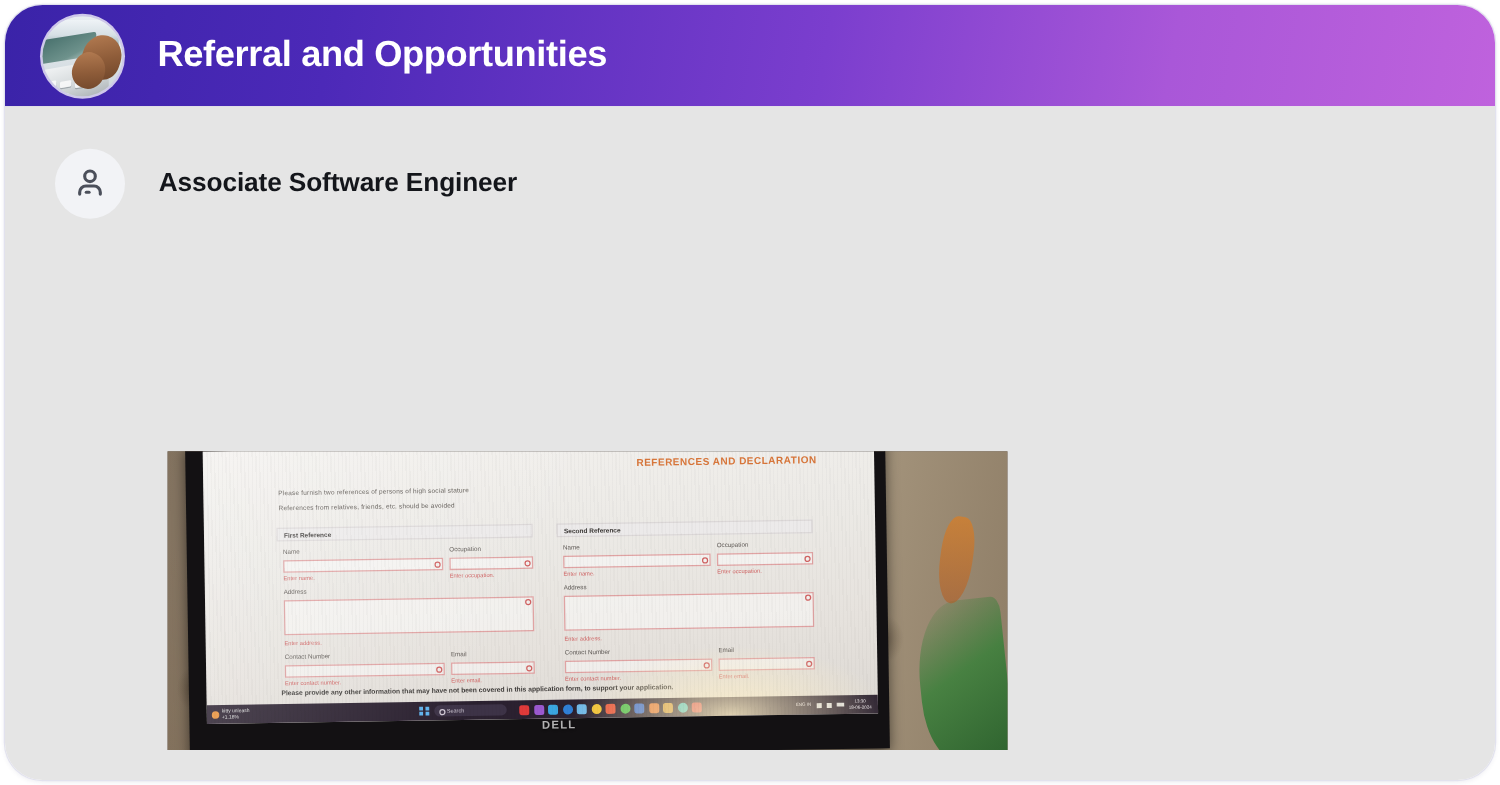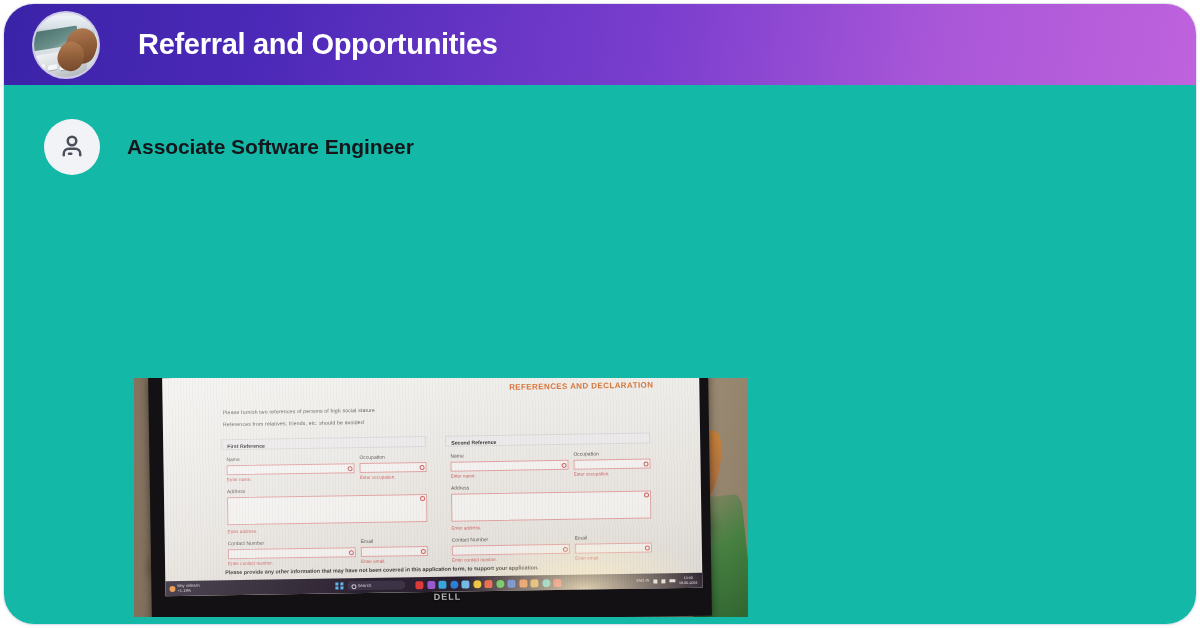--- a/index.html
+++ b/index.html
@@ -78,29 +78,29 @@
     border-radius: 50% 50% 40% 40%;
   }
   .group-avatar .ga-hand1 { right: 2%; top: 24%; width: 48%; height: 54%; transform: rotate(18deg); }
   .group-avatar .ga-hand2 { right: 22%; top: 46%; width: 40%; height: 46%; transform: rotate(26deg); border-radius: 45% 55% 50% 50%; }
 
   .header-title {
     color: #ffffff;
     font-size: 29px;
     font-weight: bold;
     letter-spacing: -0.3px;
-    margin-left: 40px;
+    margin-left: 28px;
     white-space: nowrap;
   }
 
   
   .card-body {
     position: relative;
     padding: 34px 0 0 0;
-    background: #14b8a6;
+    background: #e5e5e5;
     height: 539px;
     box-sizing: border-box;
   }
 
   .author-row {
     display: flex;
     align-items: center;
     padding-left: 40px;
   }
   .author-avatar {
@@ -126,25 +126,24 @@
     font-weight: bold;
     color: #121317;
     letter-spacing: -0.4px;
   }
 
   
   .post-image {
     position: absolute;
     left: 130px;
     top: 276px;
-    width: 614px;
+    width: 672px;
     height: 239px;
     overflow: hidden;
     background: #6e6154;
-    margin-top: 17px;
   }
   .ph-curtain {
     position: absolute; inset: 0;
     background:
       radial-gradient(circle at 12% 20%, rgba(255,255,255,0.07), transparent 40%),
       linear-gradient(100deg, #7d6c58 0%, #8a7862 22%, #9b8a72 55%, #a3937b 80%, #8e7d66 100%);
   }
   .ph-damask {
     position: absolute; inset: 0;
     background-image:

